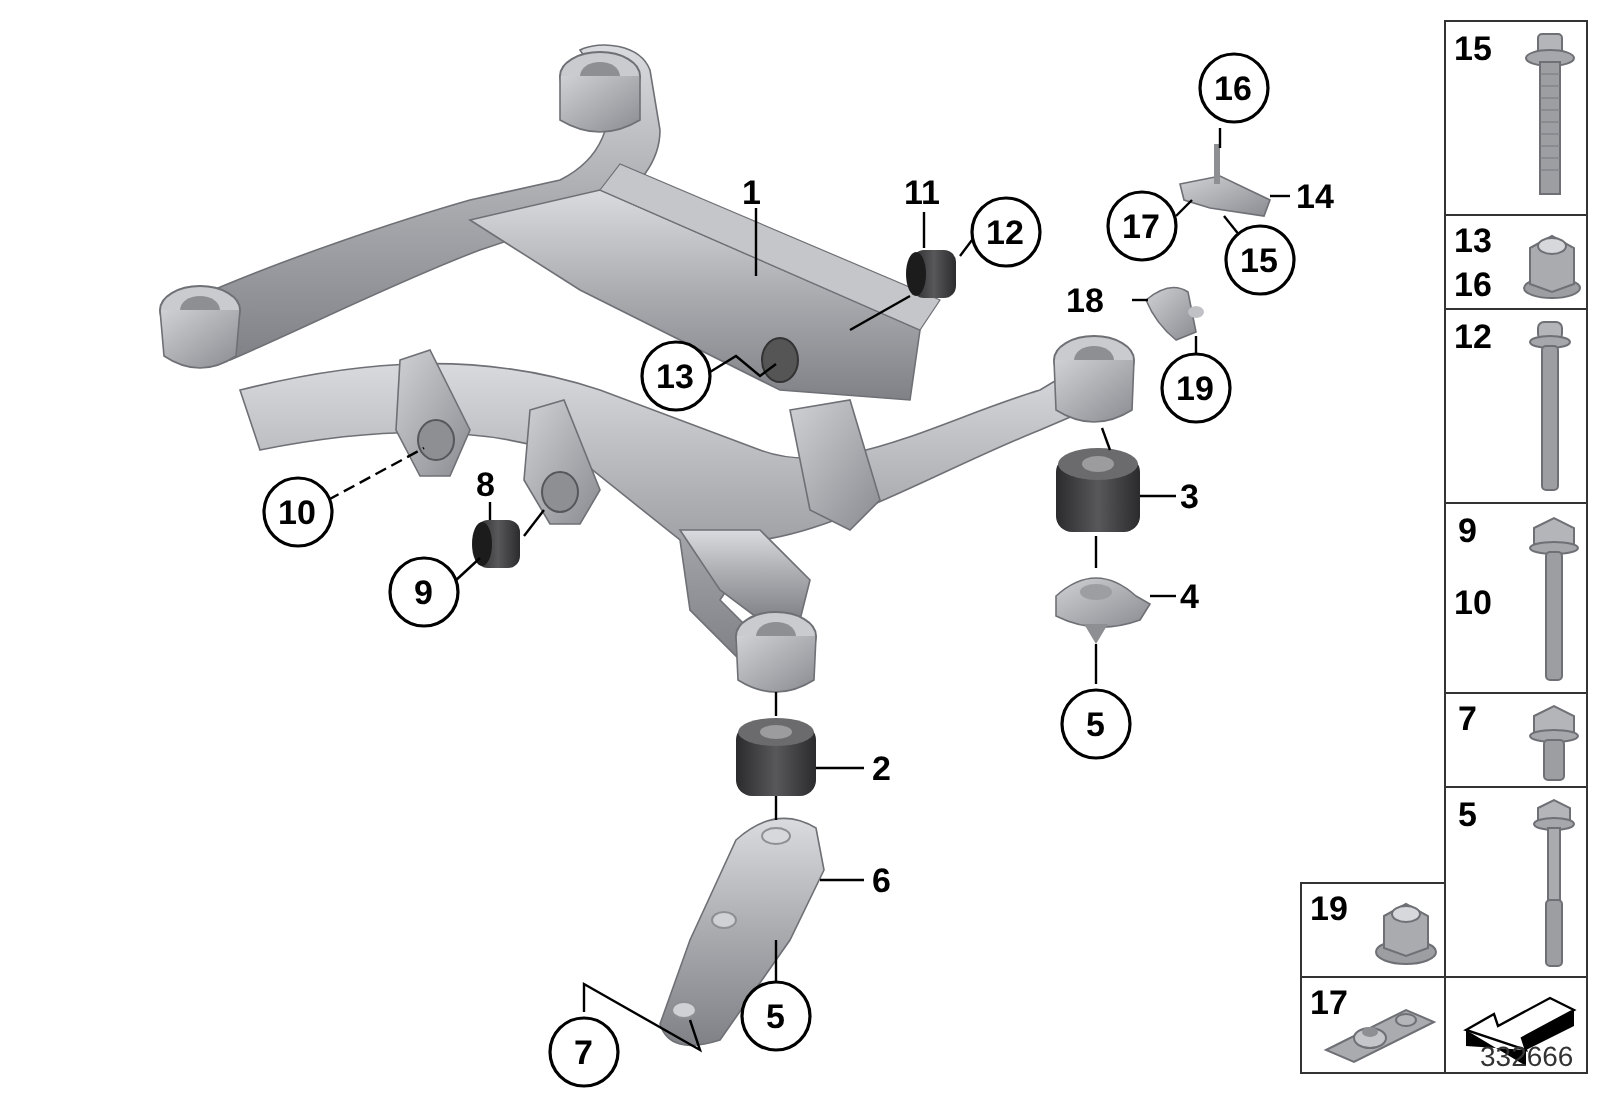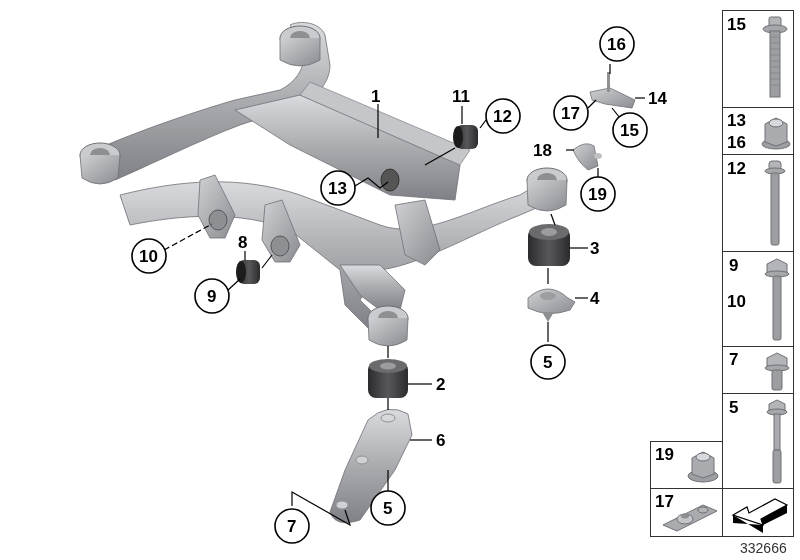--- a/index.html
+++ b/index.html
@@ -2,21 +2,21 @@
 <html><head>
 <meta charset="utf-8">
 <style>
   html, body { margin:0; padding:0; background:#ffffff; }
   body { width:800px; height:560px; position:relative; overflow:hidden; font-family:"Liberation Sans", sans-serif; }
   #diagram { position:absolute; left:0; top:0; width:800px; height:560px; }
   .callout-text { font-family:"Liberation Sans", sans-serif; font-weight:bold; font-size:17px; fill:#000; }
   .panel-cell { position:absolute; border:1px solid #333; box-sizing:border-box; background:#fff; }
   .cell-label { position:absolute; font-family:"Liberation Sans", sans-serif; font-weight:bold; font-size:17px; color:#000; line-height:17px; }
   .cell-art { position:absolute; }
-  #diagram-number { position:absolute; left:740px; top:540px; font-family:"Liberation Sans", sans-serif; font-size:14px; color:#333; }
+  #diagram-number { position:absolute; left:740px; top:520px; font-family:"Liberation Sans", sans-serif; font-size:14px; color:#333; }
 </style>
 </head>
 <body>
 
 <svg id="diagram" viewBox="0 0 800 560" xmlns="http://www.w3.org/2000/svg">
   <defs>
     <linearGradient id="metal" x1="0" y1="0" x2="0" y2="1">
       <stop offset="0" stop-color="#d9dbde"></stop>
       <stop offset="0.5" stop-color="#a9abaf"></stop>
       <stop offset="1" stop-color="#7f8186"></stop>

